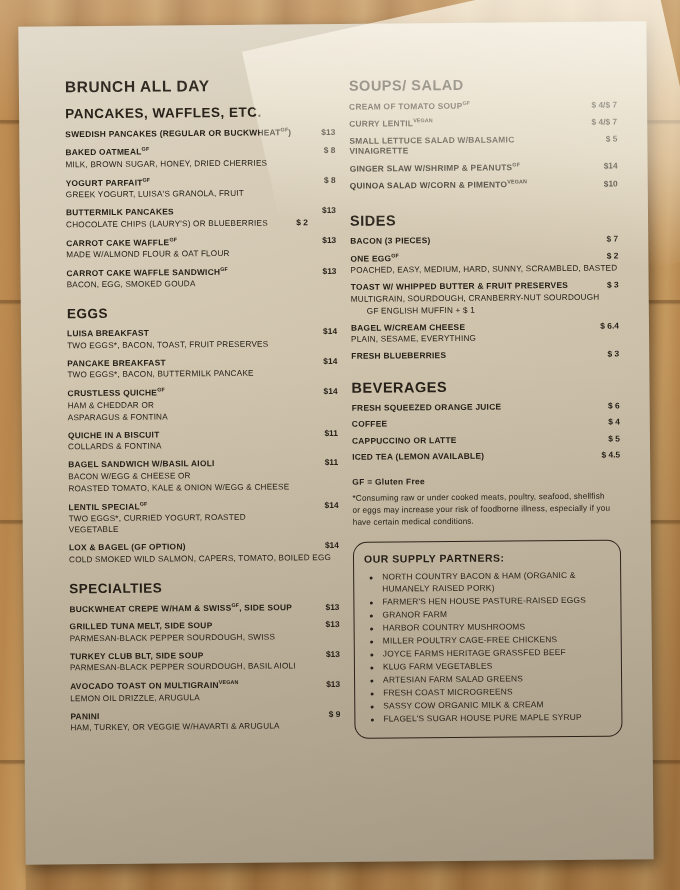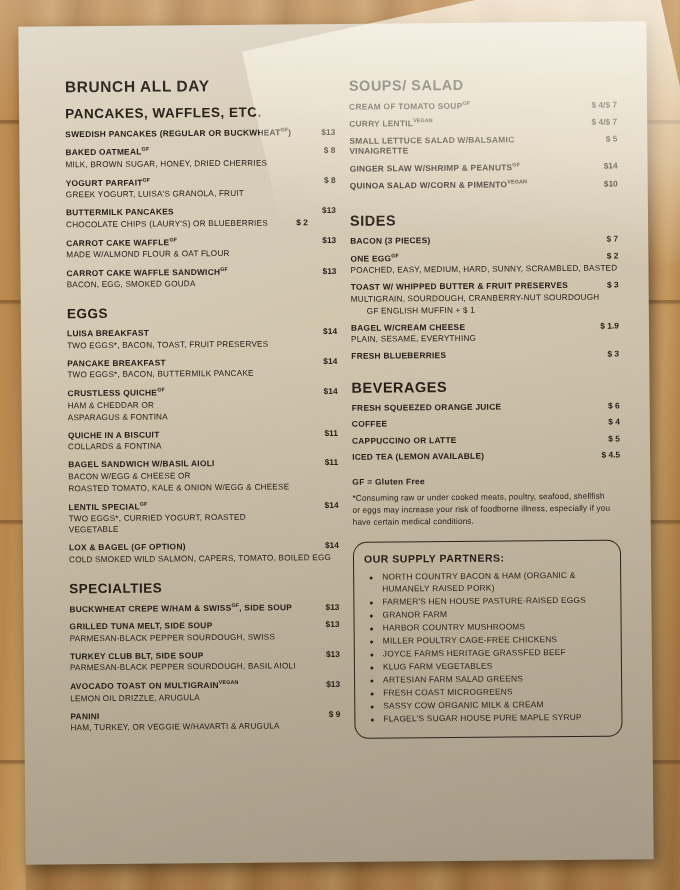--- a/index.html
+++ b/index.html
@@ -402,21 +402,21 @@
         <div class="row">
           <div class="nm">TOAST W/ WHIPPED BUTTER &amp; FRUIT PRESERVES</div>
           <div class="pr" style="min-width:42px;">$ 3</div>
         </div>
         <div class="desc" style="padding-right:0;">MULTIGRAIN, SOURDOUGH, CRANBERRY-NUT SOURDOUGH</div>
         <div class="desc" style="padding-left:16px;padding-right:0;">GF ENGLISH MUFFIN + $ 1</div>
       </div>
       <div class="item">
         <div class="row">
           <div class="nm">BAGEL W/CREAM CHEESE</div>
-          <div class="pr" style="min-width:42px;">$ 1.9</div>
+          <div class="pr" style="min-width:42px;">$ 6.4</div>
         </div>
         <div class="desc">PLAIN, SESAME, EVERYTHING</div>
       </div>
       <div class="item">
         <div class="row">
           <div class="nm">FRESH BLUEBERRIES</div>
           <div class="pr" style="min-width:42px;">$ 3</div>
         </div>
       </div>
 

